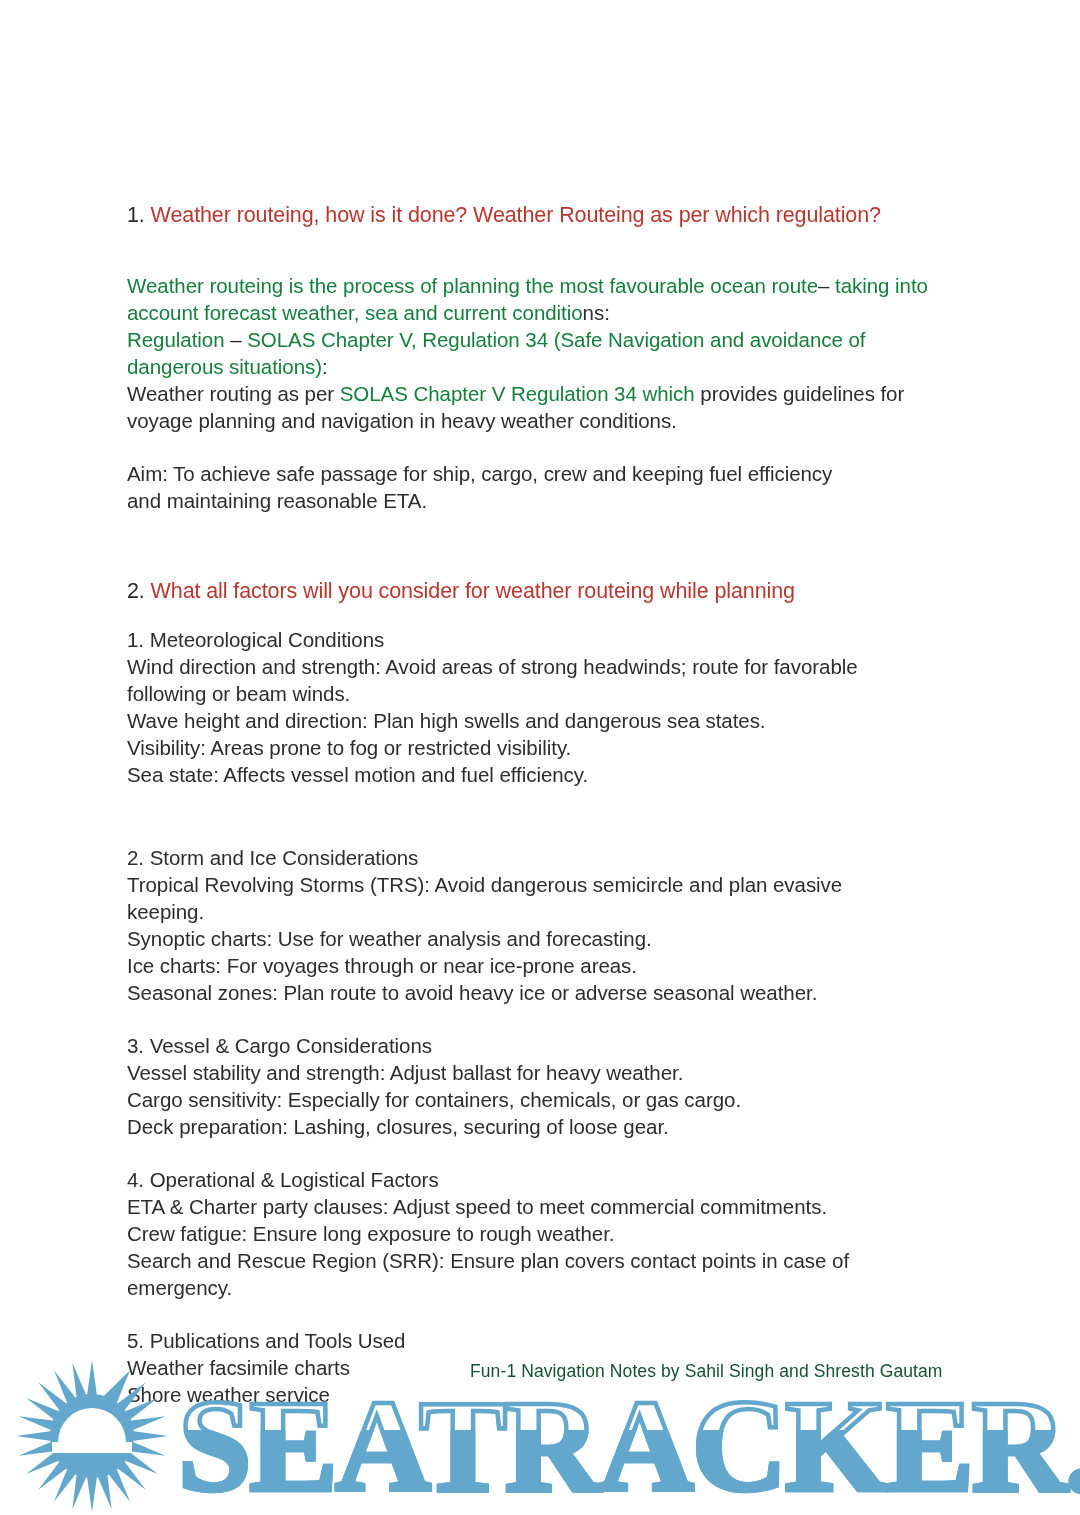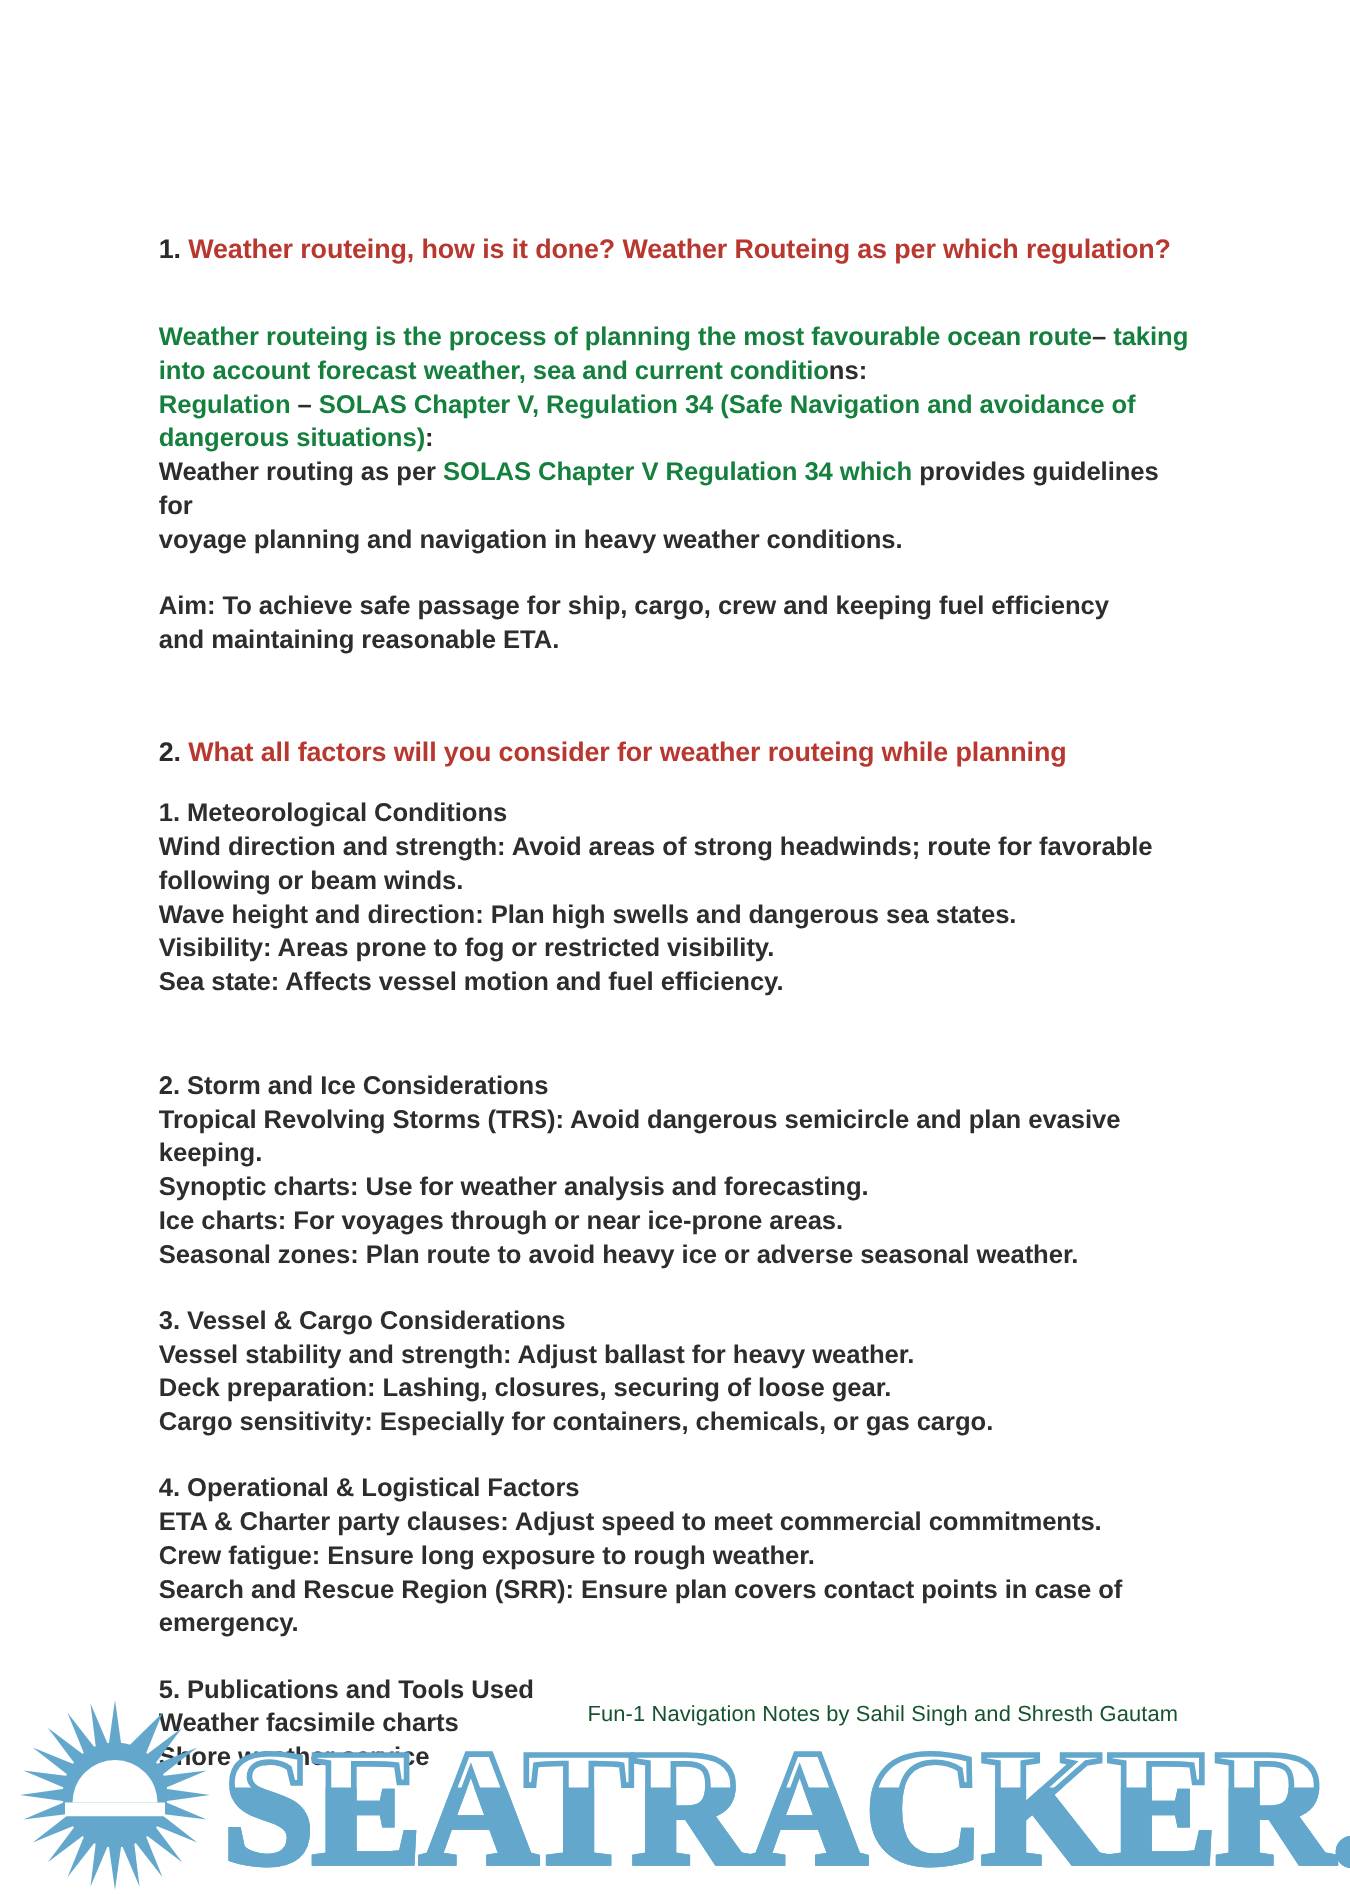--- a/index.html
+++ b/index.html
@@ -15,23 +15,22 @@
     width: 1080px;
     height: 1515px;
     background: #ffffff;
     overflow: hidden;
   }
 
   
   .content {
     position: absolute;
     left: 127px;
-    top: 184px;
+    top: 200px;
     width: 830px;
-    font-weight: bold;
   }
 
   .qheading {
     font-size: 21.5px;
     line-height: 30px;
     color: #b8372f;
     margin: 0 0 0 0;
     white-space: nowrap;
     letter-spacing: -0.1px;
   }
@@ -135,22 +134,22 @@
           <div class="body-line">Tropical Revolving Storms (TRS): Avoid dangerous semicircle and plan evasive</div>
           <div class="body-line">keeping.</div>
           <div class="body-line">Synoptic charts: Use for weather analysis and forecasting.</div>
           <div class="body-line">Ice charts: For voyages through or near ice-prone areas.</div>
           <div class="body-line">Seasonal zones: Plan route to avoid heavy ice or adverse seasonal weather.</div>
         </div>
         <div class="spacer-26"></div>
         <div class="body-block">
           <div class="body-line">3. Vessel &amp; Cargo Considerations</div>
           <div class="body-line">Vessel stability and strength: Adjust ballast for heavy weather.</div>
+          <div class="body-line">Cargo sensitivity: Especially for containers, chemicals, or gas cargo.</div>
           <div class="body-line">Deck preparation: Lashing, closures, securing of loose gear.</div>
-          <div class="body-line">Cargo sensitivity: Especially for containers, chemicals, or gas cargo.</div>
         </div>
         <div class="spacer-26"></div>
         <div class="body-block">
           <div class="body-line">4. Operational &amp; Logistical Factors</div>
           <div class="body-line">ETA &amp; Charter party clauses: Adjust speed to meet commercial commitments.</div>
           <div class="body-line">Crew fatigue: Ensure long exposure to rough weather.</div>
           <div class="body-line">Search and Rescue Region (SRR): Ensure plan covers contact points in case of</div>
           <div class="body-line">emergency.</div>
         </div>
         <div class="spacer-26"></div>

